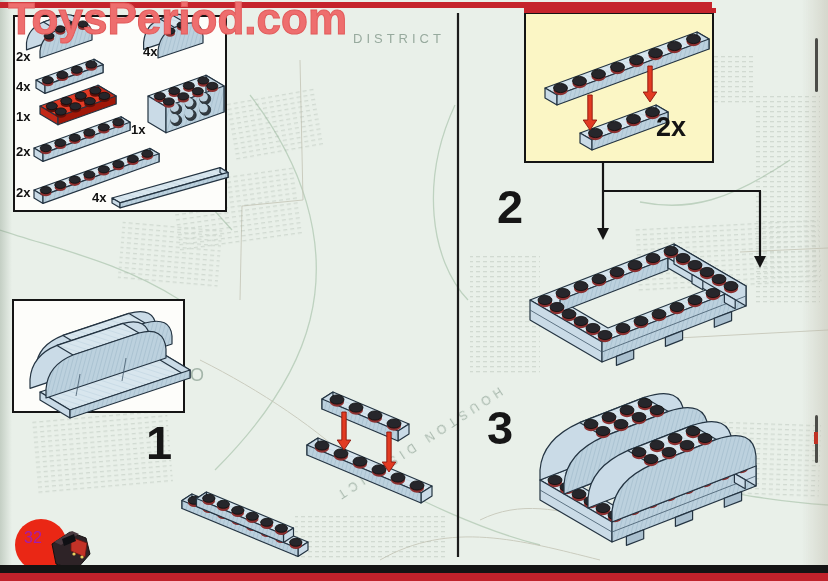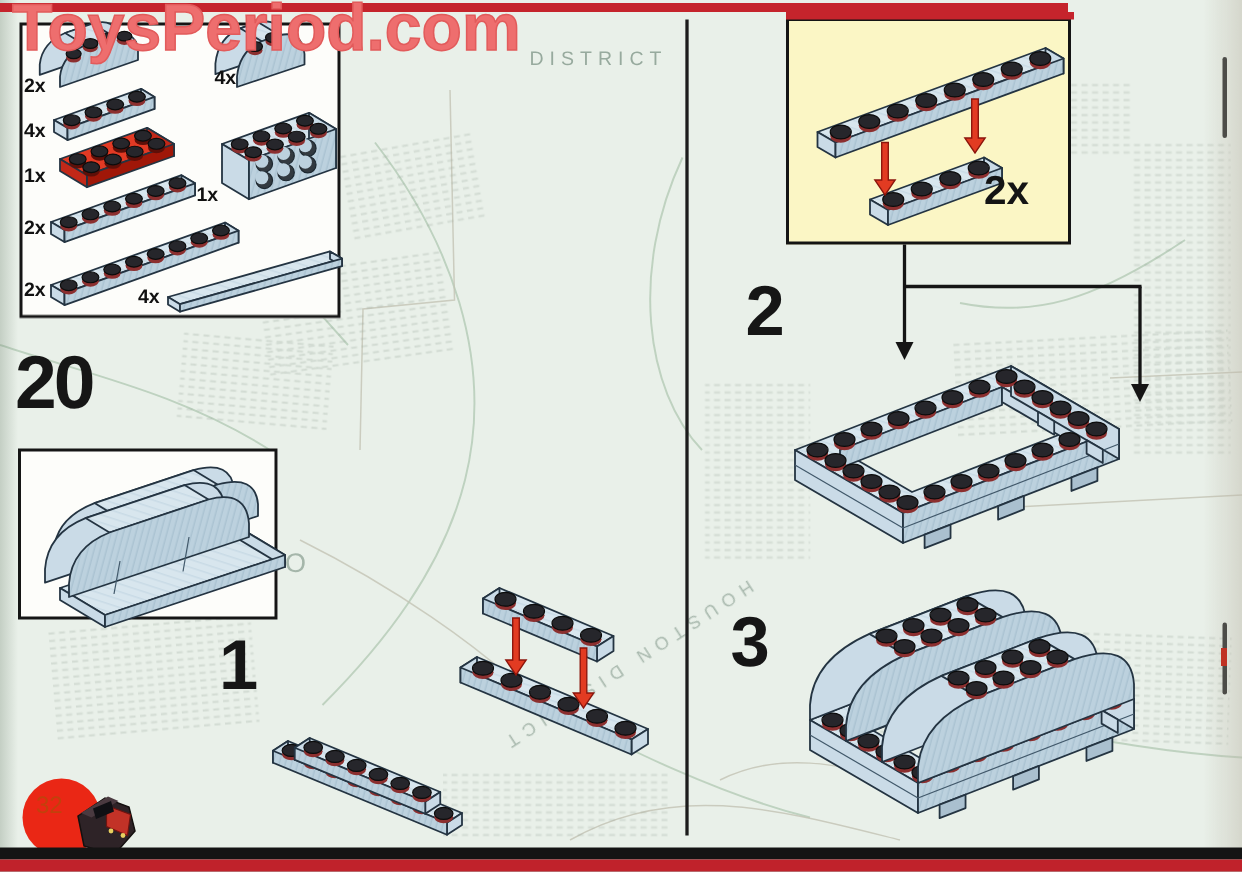--- a/index.html
+++ b/index.html
@@ -32,21 +32,21 @@
   .qty{position:absolute;z-index:35;font-size:13px;font-weight:bold;color:#111;}
   #inset-qty{position:absolute;left:656px;top:112px;z-index:35;font-size:27px;font-weight:bold;color:#141414;}
   .maplabel{position:absolute;z-index:6;color:#8fa396;white-space:nowrap;}
   #lbl-colorado{left:353px;top:31px;font-size:13px;letter-spacing:4px;opacity:.9;}
   #lbl-ico{left:168px;top:365px;font-size:18px;letter-spacing:2px;opacity:.75;}
   #lbl-district{left:505px;top:396px;font-size:12px;letter-spacing:5px;opacity:.7;
      transform:rotate(147deg);transform-origin:0 0;}
   
   #page-circle{position:absolute;left:15px;top:519px;width:52px;height:52px;border-radius:50%;
      background:#ea2715;z-index:36;}
-  #page-num{position:absolute;left:24px;top:529px;z-index:37;font-size:16px;color:#c2410c;}
+  #page-num{position:absolute;left:24px;top:529px;z-index:37;font-size:16px;color:#a21caf;}
   #train-logo{position:absolute;left:44px;top:524px;z-index:38;}
   #art{position:absolute;left:0;top:0;z-index:30;}
   #map{position:absolute;left:0;top:0;z-index:1;}
 </style>
 </head>
 <body>
 
 <div id="page">
 
   <svg id="map" width="828" height="581">
@@ -514,21 +514,20 @@
   <div id="top-red-bar"></div>
   <div id="bottom-black-bar"></div>
   <div id="bottom-red-bar"></div>
   <div id="right-edge-shade"></div>
   <div id="left-edge-shade"></div>
   <div class="staple" style="left:815px;top:38px;height:54px;"></div>
   <div class="staple" style="left:815px;top:415px;height:48px;"></div>
   <div class="staple-red" style="left:814px;top:432px;height:12px;"></div>
 
   <div id="watermark">ToysPeriod.com</div>
-  <div id="num-20" class="stepnum">20</div>
   <div id="num-1" class="stepnum">1</div>
   <div id="num-2" class="stepnum">2</div>
   <div id="num-3" class="stepnum">3</div>
 
   <div class="qty" style="left:16px;top:49px;">2x</div>
   <div class="qty" style="left:143px;top:44px;">4x</div>
   <div class="qty" style="left:16px;top:79px;">4x</div>
   <div class="qty" style="left:16px;top:109px;">1x</div>
   <div class="qty" style="left:131px;top:122px;">1x</div>
   <div class="qty" style="left:16px;top:144px;">2x</div>

